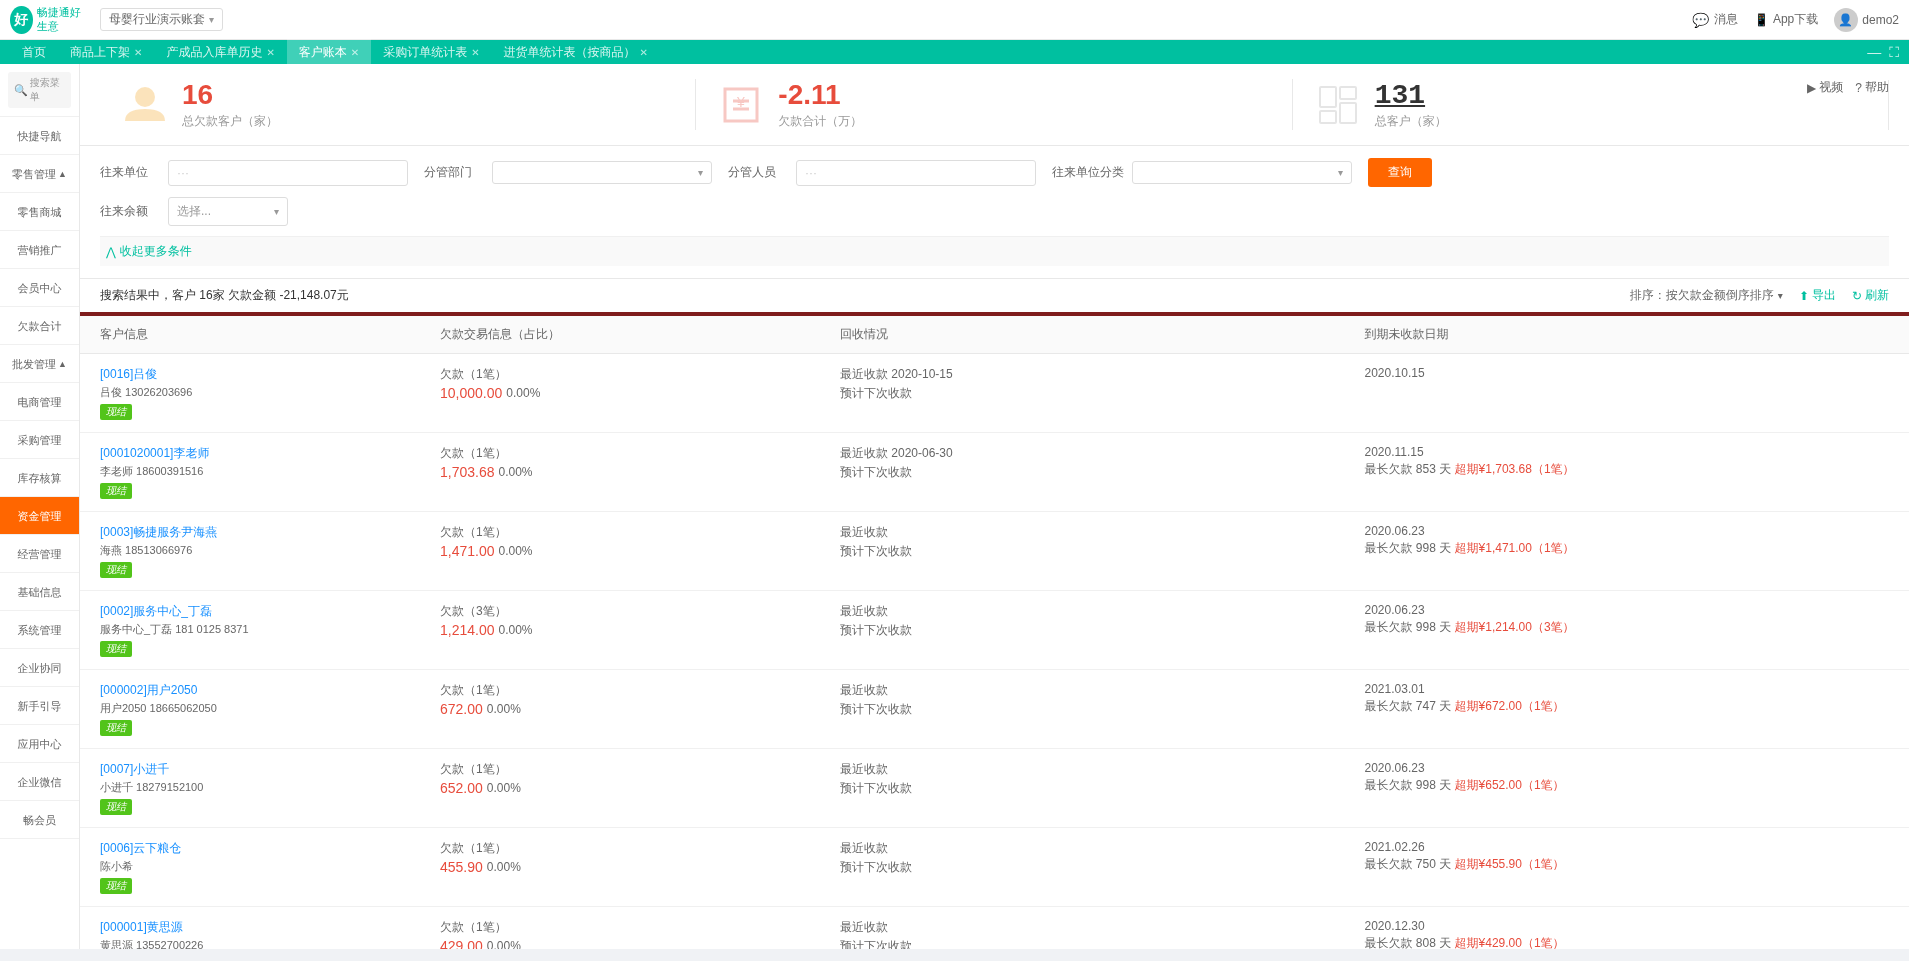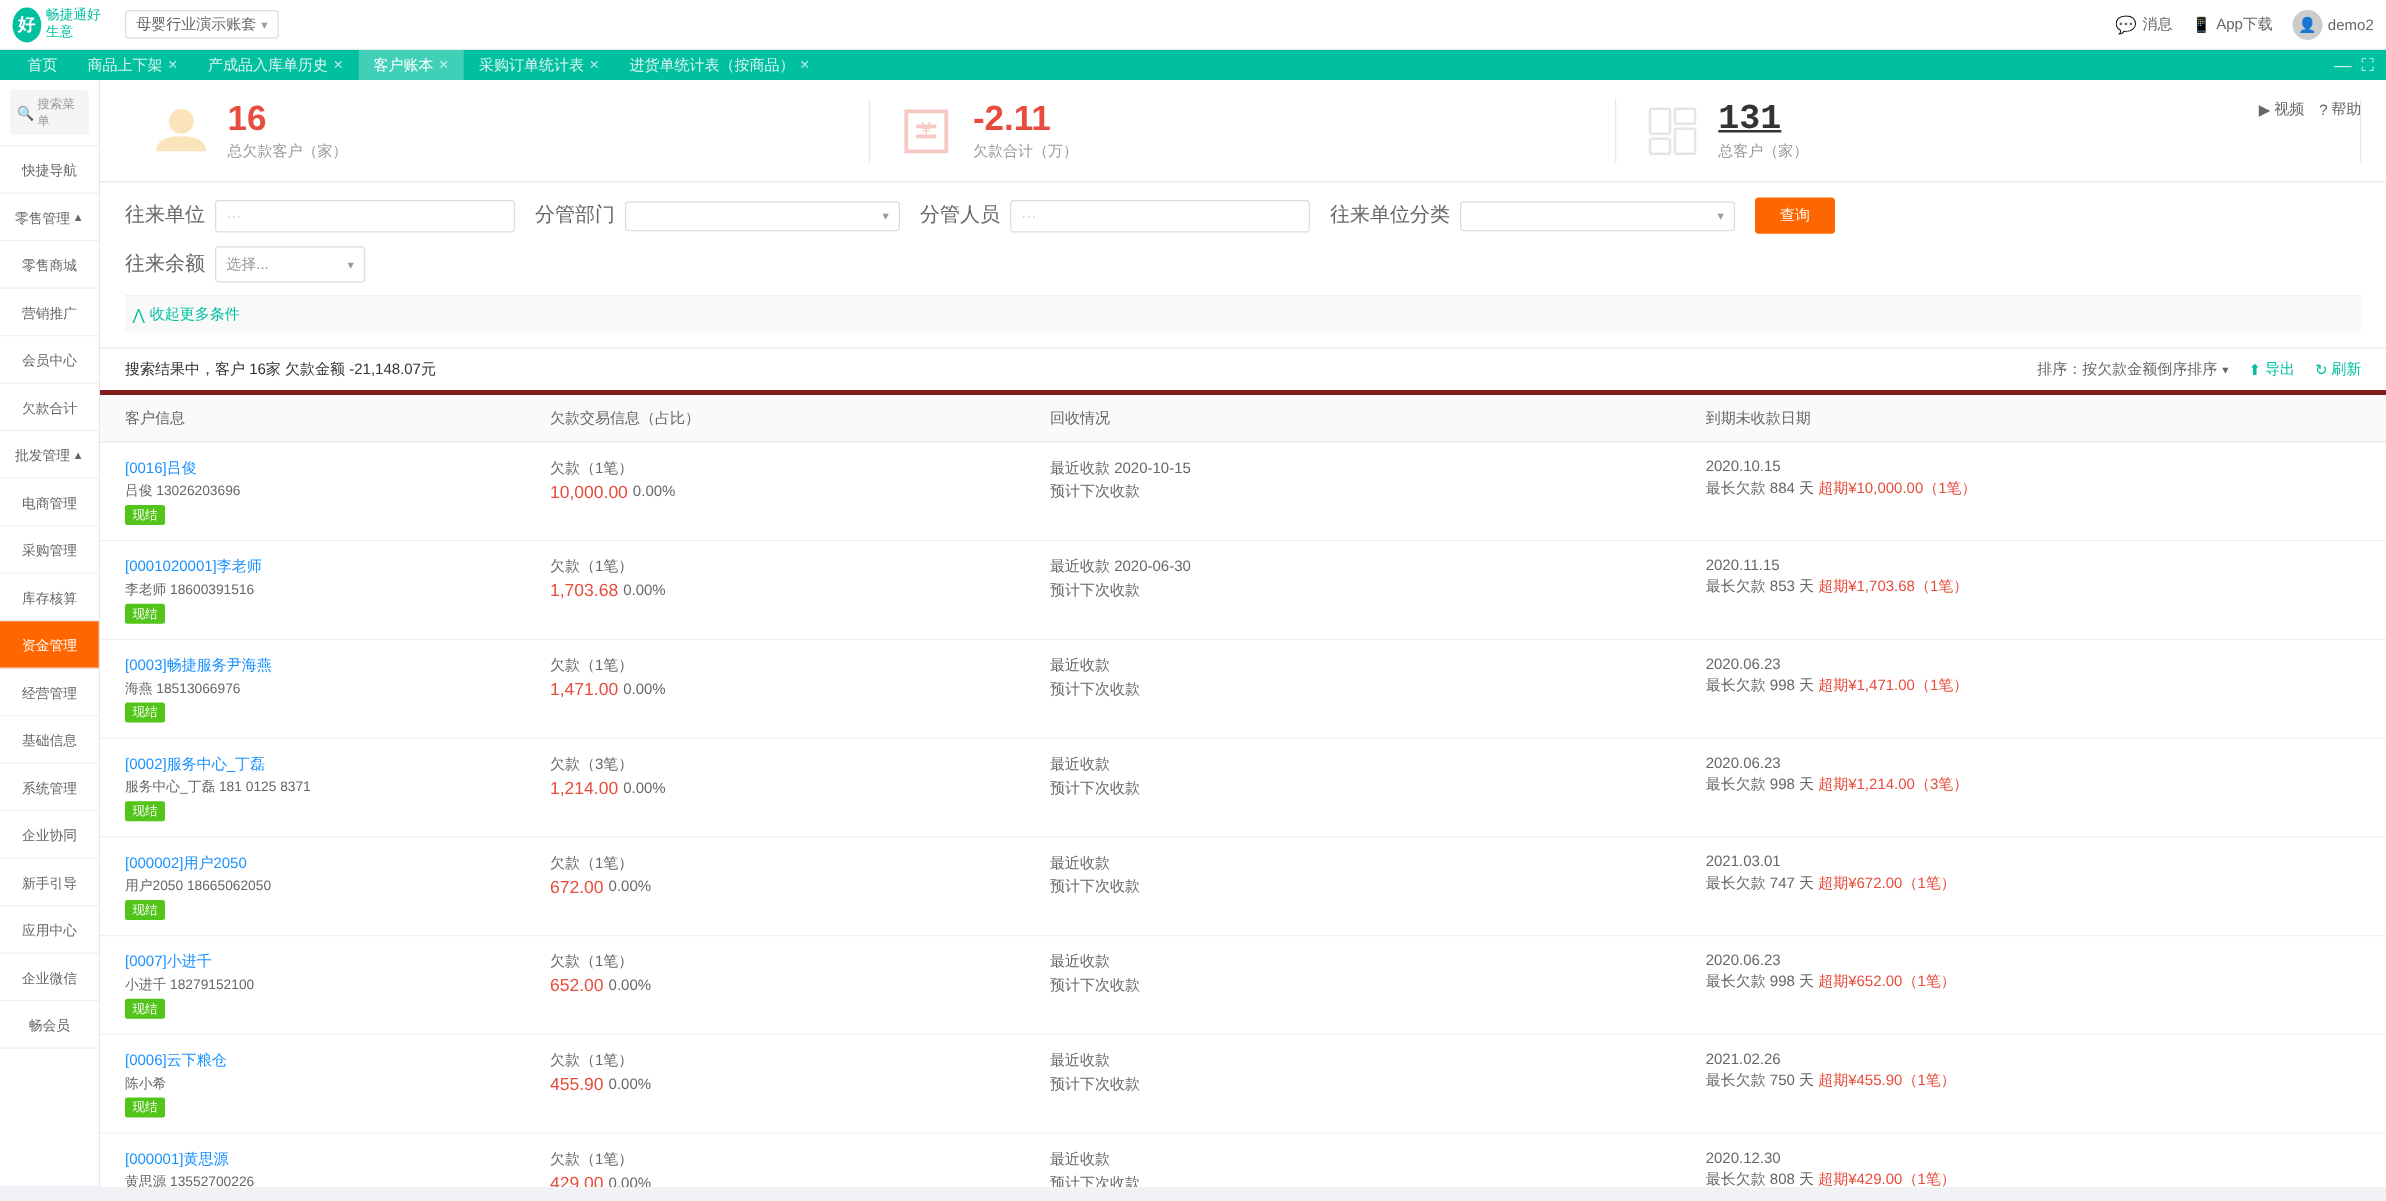--- a/index.html
+++ b/index.html
@@ -51,21 +51,21 @@
     .stat-value.black { color: #333; font-family: Liberation Mono, monospace; }
     .stat-label { font-size: 12px; color: #999; margin-top: 2px; }
     .stat-top-actions { position: absolute; right: 20px; top: 15px; display: flex; gap: 12px; align-items: center; font-size: 12px; color: #666; }
     .stat-top-actions .action { display: flex; align-items: center; gap: 3px; cursor: pointer; }
 
     
     .filter-area { background: #fff; padding: 12px 20px; border-bottom: 1px solid #e8e8e8; }
     .filter-row { display: flex; align-items: center; gap: 16px; margin-bottom: 10px; }
     .filter-row:last-child { margin-bottom: 0; }
     .filter-item { display: flex; align-items: center; gap: 8px; }
-    .filter-label { font-size: 16px; color: #666; white-space: nowrap; min-width: 60px; }
+    .filter-label { font-size: 12px; color: #666; white-space: nowrap; min-width: 60px; }
     .filter-input { width: 200px; border: 1px solid #ddd; border-radius: 3px; padding: 5px 8px; font-size: 12px; display: flex; align-items: center; justify-content: space-between; cursor: pointer; }
     .filter-input.wide { width: 240px; }
     .filter-select { width: 200px; border: 1px solid #ddd; border-radius: 3px; padding: 5px 8px; font-size: 12px; display: flex; align-items: center; justify-content: space-between; cursor: pointer; background: #fff; }
     .collapse-btn { display: flex; align-items: center; gap: 4px; color: #00c0a0; font-size: 12px; cursor: pointer; margin: 0 auto; }
     .search-btn { background: #ff6600; color: #fff; border: none; border-radius: 3px; padding: 6px 20px; font-size: 12px; cursor: pointer; }
 
     
     .results-bar { display: flex; align-items: flex-start; justify-content: space-between; padding: 8px 20px; background: #fff; border-bottom: 4px solid #7f1d1d; font-size: 12px; }
     .results-info { color: #666; }
     .results-info span { color: #333; font-weight: 500; }
@@ -75,21 +75,21 @@
     .action-link.green { color: #00c0a0; }
     .action-link.refresh { color: #00c0a0; }
 
     
     .table-container { background: #fff; }
     .table-header { display: grid; grid-template-columns: 340px 400px 1fr 1fr; padding: 10px 20px; background: #fafafa; border-bottom: 1px solid #e8e8e8; font-size: 12px; font-weight: 500; color: #666; }
     .table-row { display: grid; grid-template-columns: 340px 400px 1fr 1fr; padding: 12px 20px; border-bottom: 1px solid #f0f0f0; font-size: 12px; align-items: start; }
     
     .customer-name { color: #1890ff; cursor: pointer; font-size: 12px; }
     .customer-phone { color: #666; font-size: 11px; margin-top: 2px; }
-    .customer-tag { display: inline-block; background: #52c41a; color: #fff; font-size: 10px; padding: 1px 6px; border-radius: 2px; margin-top: 4px; }
+    .customer-tag { display: inline-block; background: #52c41a; color: #fff; font-size: 10px; padding: 1px 6px; border-radius: 2px; margin-top: 4px; font-style: italic; }
     
     .debt-count { color: #666; font-size: 12px; }
     .debt-amount { color: #e74c3c; font-size: 14px; font-weight: 500; margin-top: 2px; }
     .debt-ratio { color: #666; font-size: 12px; margin-top: 2px; }
     
     .return-date { font-size: 12px; color: #666; }
     .return-next { font-size: 12px; color: #666; margin-top: 2px; }
     
     .overdue-date { font-size: 12px; color: #666; }
     .overdue-days { font-size: 12px; color: #666; margin-top: 2px; }
@@ -384,24 +384,20 @@
             <div class="debt-amount">10,000.00</div>
             <div class="debt-ratio">0.00%</div>
           </div>
         </div>
         <div>
           <div class="return-date">最近收款    2020-10-15</div>
           <div class="return-next">预计下次收款</div>
         </div>
         <div>
           <div class="overdue-date">2020.10.15</div>
-          <div class="overdue-days">
-            <span>最长欠款 884 天</span>
-            <span class="overdue-amount">超期¥10,000.00（1笔）</span>
-          </div>
         </div>
       </div>
 
       <div class="table-row">
         <div>
           <div class="customer-name">[0001020001]李老师</div>
           <div class="customer-phone">李老师 18600391516</div>
           <div class="customer-tag">现结</div>
         </div>
         <div>

